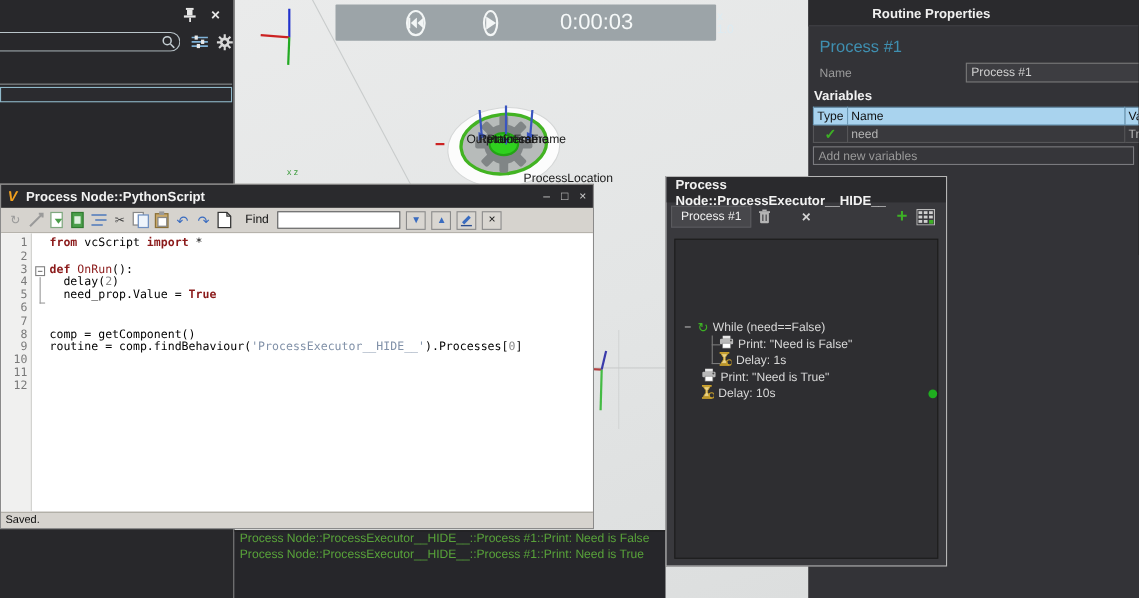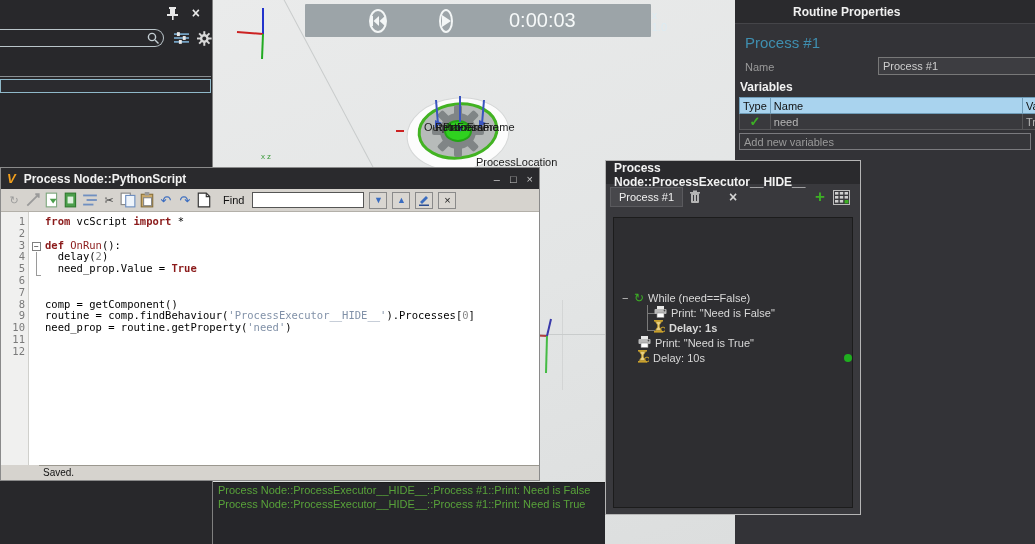--- a/index.html
+++ b/index.html
@@ -92,21 +92,21 @@
   .code-text { position:absolute; left:44px; color:#000; }
   .c-kw { color:#8b1a1a; font-weight:bold; }
   .c-fn { color:#8b1a1a; }
   .c-str { color:#8191a8; }
   .c-num { color:#888; }
   #fold-box { position:absolute; left:31px; top:30px; width:9px; height:9px; border:1px solid #808080;
     background:#fff; font-size:8px; line-height:7px; text-align:center; color:#333; }
   #fold-line { position:absolute; left:35px; top:40px; width:5px; height:24px;
     border-left:1px solid #9a9a9a; border-bottom:1px solid #9a9a9a; }
   #py-status { height:15px; background:#d6d3ce; border-top:1px solid #9b988f; font-size:10px; color:#111;
-    padding-left:4px; line-height:14px;margin-left:38px; }
+    padding-left:4px; line-height:14px; }
 
   
   #exec-window { left:605px; top:160px; width:256px; height:355px; background:#39393d; border:1px solid #b5b5b5; }
   #exec-titlebar { height:23px; background:#2a2a2d; display:flex; align-items:center; padding:0 8px;flex-direction:column; }
   #exec-title { color:#f2f2f2; font-size:12px; font-weight:bold; flex:1; }
   #exec-tabrow { height:26px; display:flex; align-items:center; padding:0 4px; }
   #exec-tab { background:#47474b; color:#f0f0f0; font-size:11px; height:20px; display:flex; align-items:center;
     padding:0 8px; border:1px solid #5a5a5e; }
   #exec-trash { margin-left:6px; }
   #exec-tab-spacer { flex:1; }
@@ -377,21 +377,21 @@
     <div id="code-lines">
         <div class="code-line" style="top: 4px;"><span class="ln">1</span><span class="code-text"><span class="c-kw">from</span><span> vcScript </span><span class="c-kw">import</span><span> *</span></span></div>
         <div class="code-line" style="top: 15.8px;"><span class="ln">2</span><span class="code-text"></span></div>
         <div class="code-line" style="top: 27.6px;"><span class="ln">3</span><span class="code-text"><span class="c-kw">def</span><span> </span><span class="c-fn">OnRun</span><span>():</span></span></div>
         <div class="code-line" style="top: 39.4px;"><span class="ln">4</span><span class="code-text"><span>  delay(</span><span class="c-num">2</span><span>)</span></span></div>
         <div class="code-line" style="top: 51.2px;"><span class="ln">5</span><span class="code-text"><span>  need_prop.Value = </span><span class="c-kw">True</span></span></div>
         <div class="code-line" style="top: 63px;"><span class="ln">6</span><span class="code-text"></span></div>
         <div class="code-line" style="top: 74.8px;"><span class="ln">7</span><span class="code-text"></span></div>
         <div class="code-line" style="top: 86.6px;"><span class="ln">8</span><span class="code-text"><span>comp = getComponent()</span></span></div>
         <div class="code-line" style="top: 98.4px;"><span class="ln">9</span><span class="code-text"><span>routine = comp.findBehaviour(</span><span class="c-str">'ProcessExecutor__HIDE__'</span><span>).Processes[</span><span class="c-num">0</span><span>]</span></span></div>
-        <div class="code-line" style="top: 110.2px;"><span class="ln">10</span><span class="code-text"><span>need_prop = routine.getProperty(</span><span class="c-str">'need'</span><span>)</span></span></div>
+        <div class="code-line" style="top: 110.2px;"><span class="ln">10</span></div>
         <div class="code-line" style="top: 122px;"><span class="ln">11</span><span class="code-text"></span></div>
         <div class="code-line" style="top: 133.8px;"><span class="ln">12</span><span class="code-text"></span></div>
       </div>
   </div>
   <div id="py-status">Saved.</div>
 </div>
 
 <div id="exec-window" class="abs">
   <div id="exec-titlebar">
     <span id="exec-title">Process Node::ProcessExecutor__HIDE__</span>
@@ -439,21 +439,21 @@
         </div>
         <div class="tree-row" style="top: 87px; left: 40px;">
           <span><svg width="13" height="12" viewBox="0 0 13 12">
               <rect x="3" y="0" width="7" height="3" fill="#e8e8e8"></rect>
               <rect x="0.5" y="3" width="12" height="5" rx="1" fill="#b9b9b9"></rect>
               <circle cx="10.5" cy="4.5" r="0.9" fill="#4a4a4a"></circle>
               <rect x="3" y="7" width="7" height="4.5" fill="#fff" stroke="#888" stroke-width="0.6"></rect>
             </svg></span>
           <span>Print: "Need is False"</span>
         </div>
-        <div class="tree-row" style="top: 102px; left: 40px; font-weight: bold;">
+        <div class="tree-row" style="top: 102px; left: 40px;">
           <span><svg width="11" height="13" viewBox="0 0 11 13">
               <rect x="0" y="0" width="9" height="1.6" fill="#caa12c"></rect>
               <rect x="0" y="11" width="9" height="1.6" fill="#caa12c"></rect>
               <path d="M1.5 1.6 h6 l-2.2 3.4 v2 l2.2 3.4 h-6 l2.2-3.4 v-2 z" fill="#e8d28a" stroke="#caa12c" stroke-width="0.8"></path>
               <circle cx="9" cy="9.5" r="2.4" fill="none" stroke="#caa12c" stroke-width="1"></circle>
             </svg></span>
           <span>Delay: 1s</span>
         </div>
         <div class="tree-row" style="top: 117px; left: 24px;">
           <span><svg width="13" height="12" viewBox="0 0 13 12">

